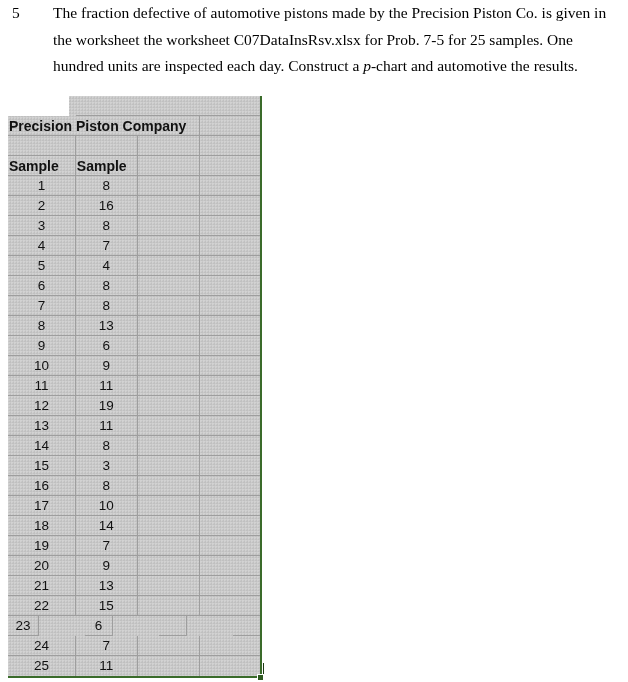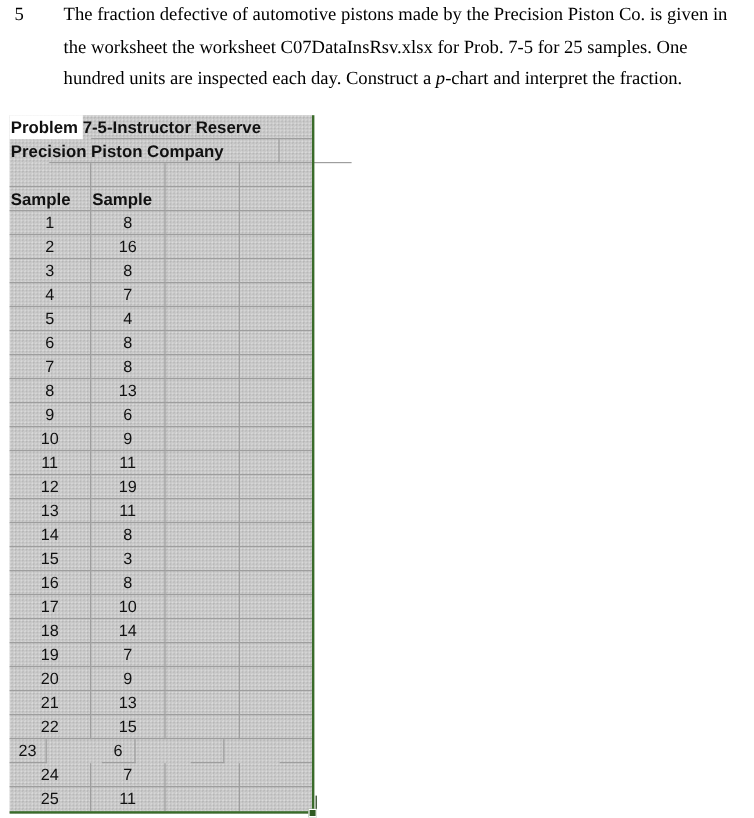--- a/index.html
+++ b/index.html
@@ -136,36 +136,35 @@
       background: #1d3a14;
     }
   </style>
 </head>
 <body>
 
 <div class="problem">
   <span class="problem-num">5</span>
   <div class="problem-line l1">The fraction defective of automotive pistons made by the Precision Piston Co. is given in</div>
   <div class="problem-line l2">the worksheet the worksheet C07DataInsRsv.xlsx for Prob. 7-5 for 25 samples. One</div>
-  <div class="problem-line l3"><span>hundred units are inspected each day. Construct a </span><i>p</i><span>-chart and interpret the fraction.</span></div>
+  <div class="problem-line l3"><span>hundred units are inspected each day. Construct a </span><i>p</i><span>-chart and automotive the results.</span></div>
 </div>
 
 <div class="sheet" id="sheet">
   <div class="sheet-bg"></div>
   <div class="title-white"></div>
 
   <div class="row" style="top:0px;">
-    <span class="spanning">Problem 7-5-Instructor Reserve</span>
     <div class="cell c0 noborder" style="border-bottom:none;"></div>
     <div class="cell c1 noborder"></div>
     <div class="cell c2 noborder"></div>
     <div class="cell c3"></div>
   </div>
 
-  <div class="row" style="top:20px;padding-left:33px;">
+  <div class="row" style="top:20px;">
     <span class="spanning">Precision Piston Company</span>
     <div class="cell c0 noborder"></div>
     <div class="cell c1 noborder"></div>
     <div class="cell c2"></div>
     <div class="cell c3"></div>
   </div>
 
   <div class="row" style="top:40px;">
     <div class="cell c0"></div>
     <div class="cell c1"></div>

